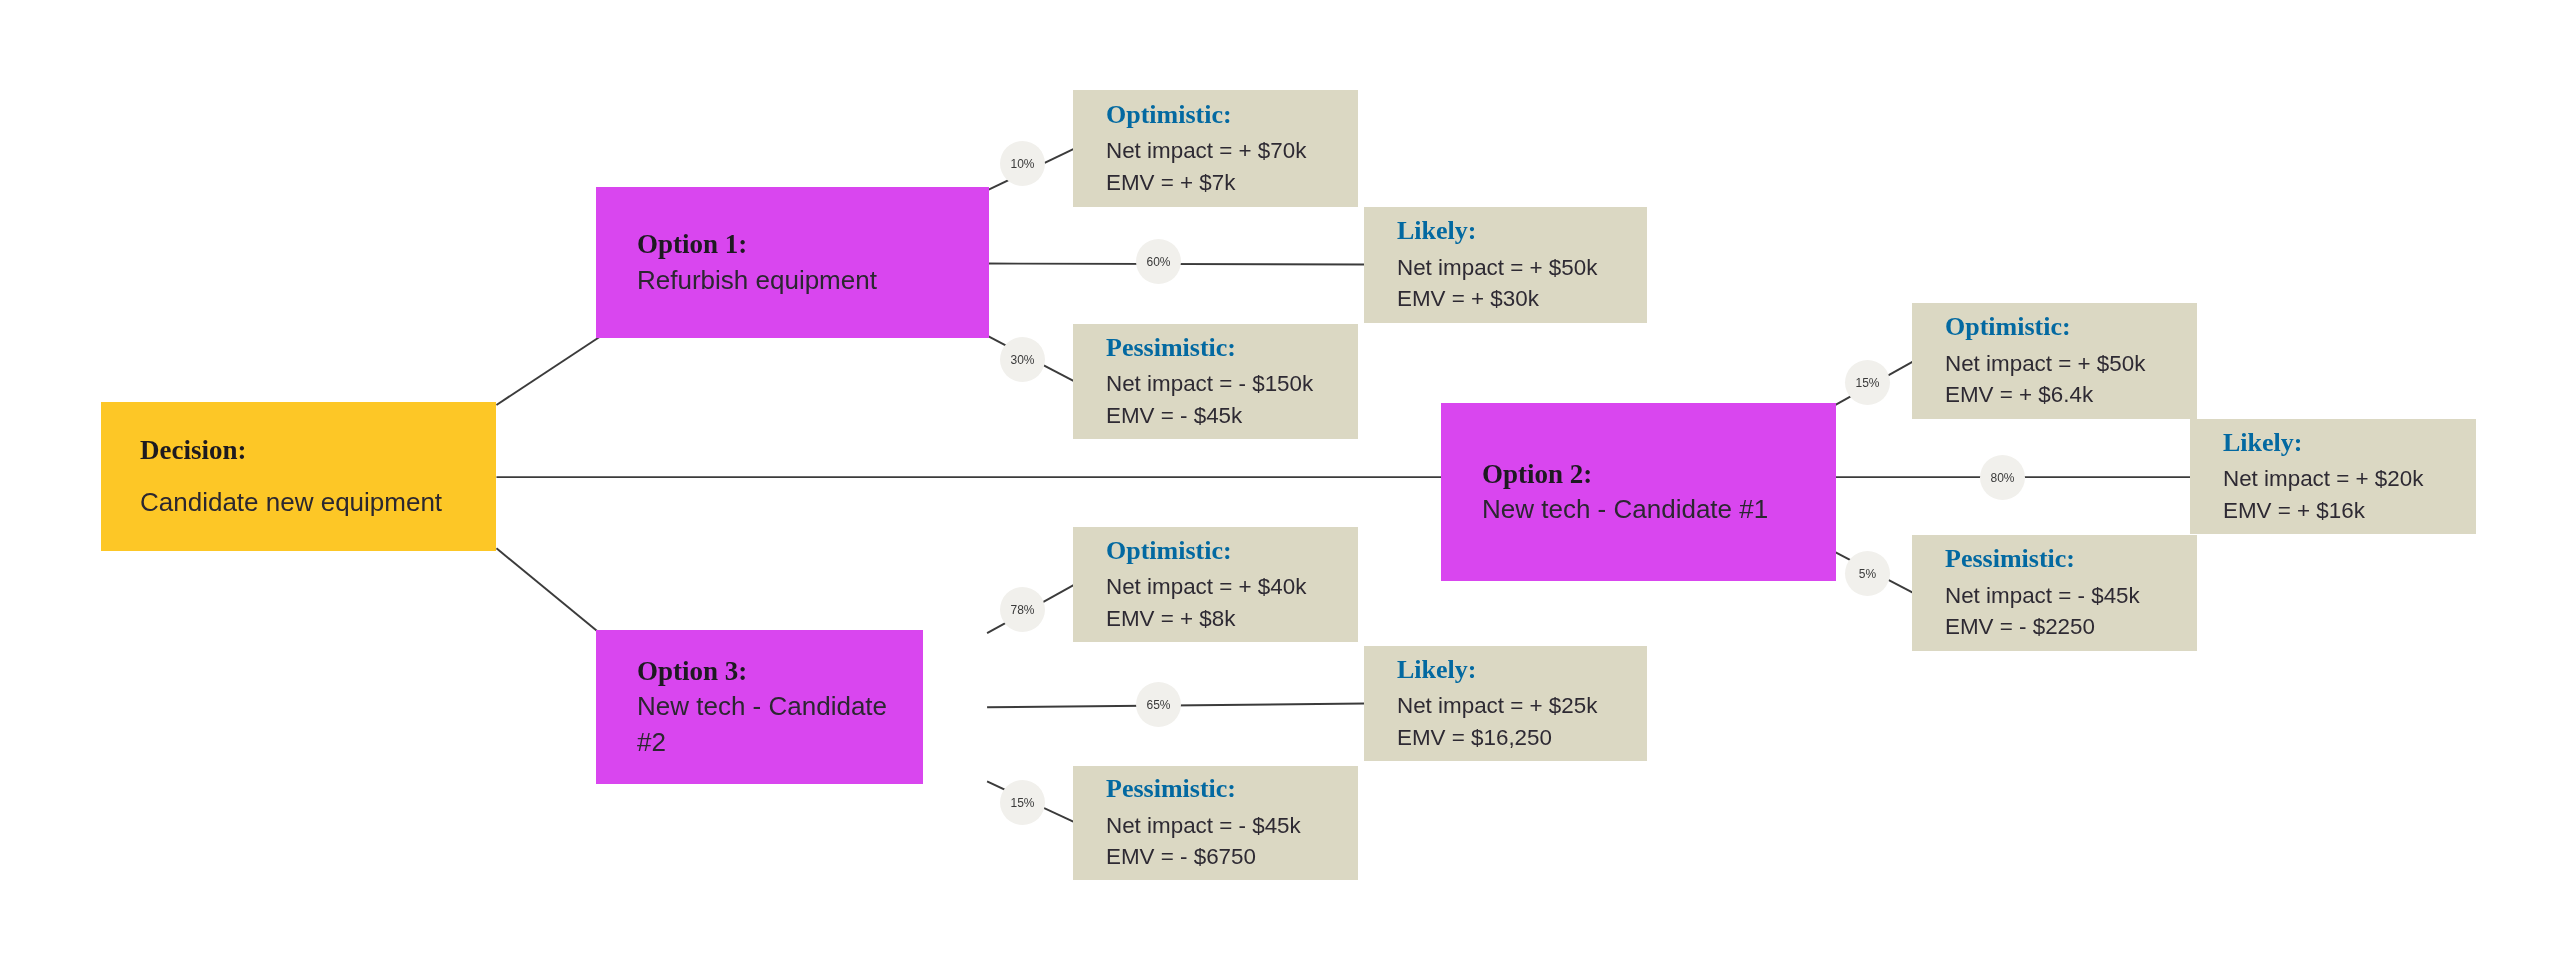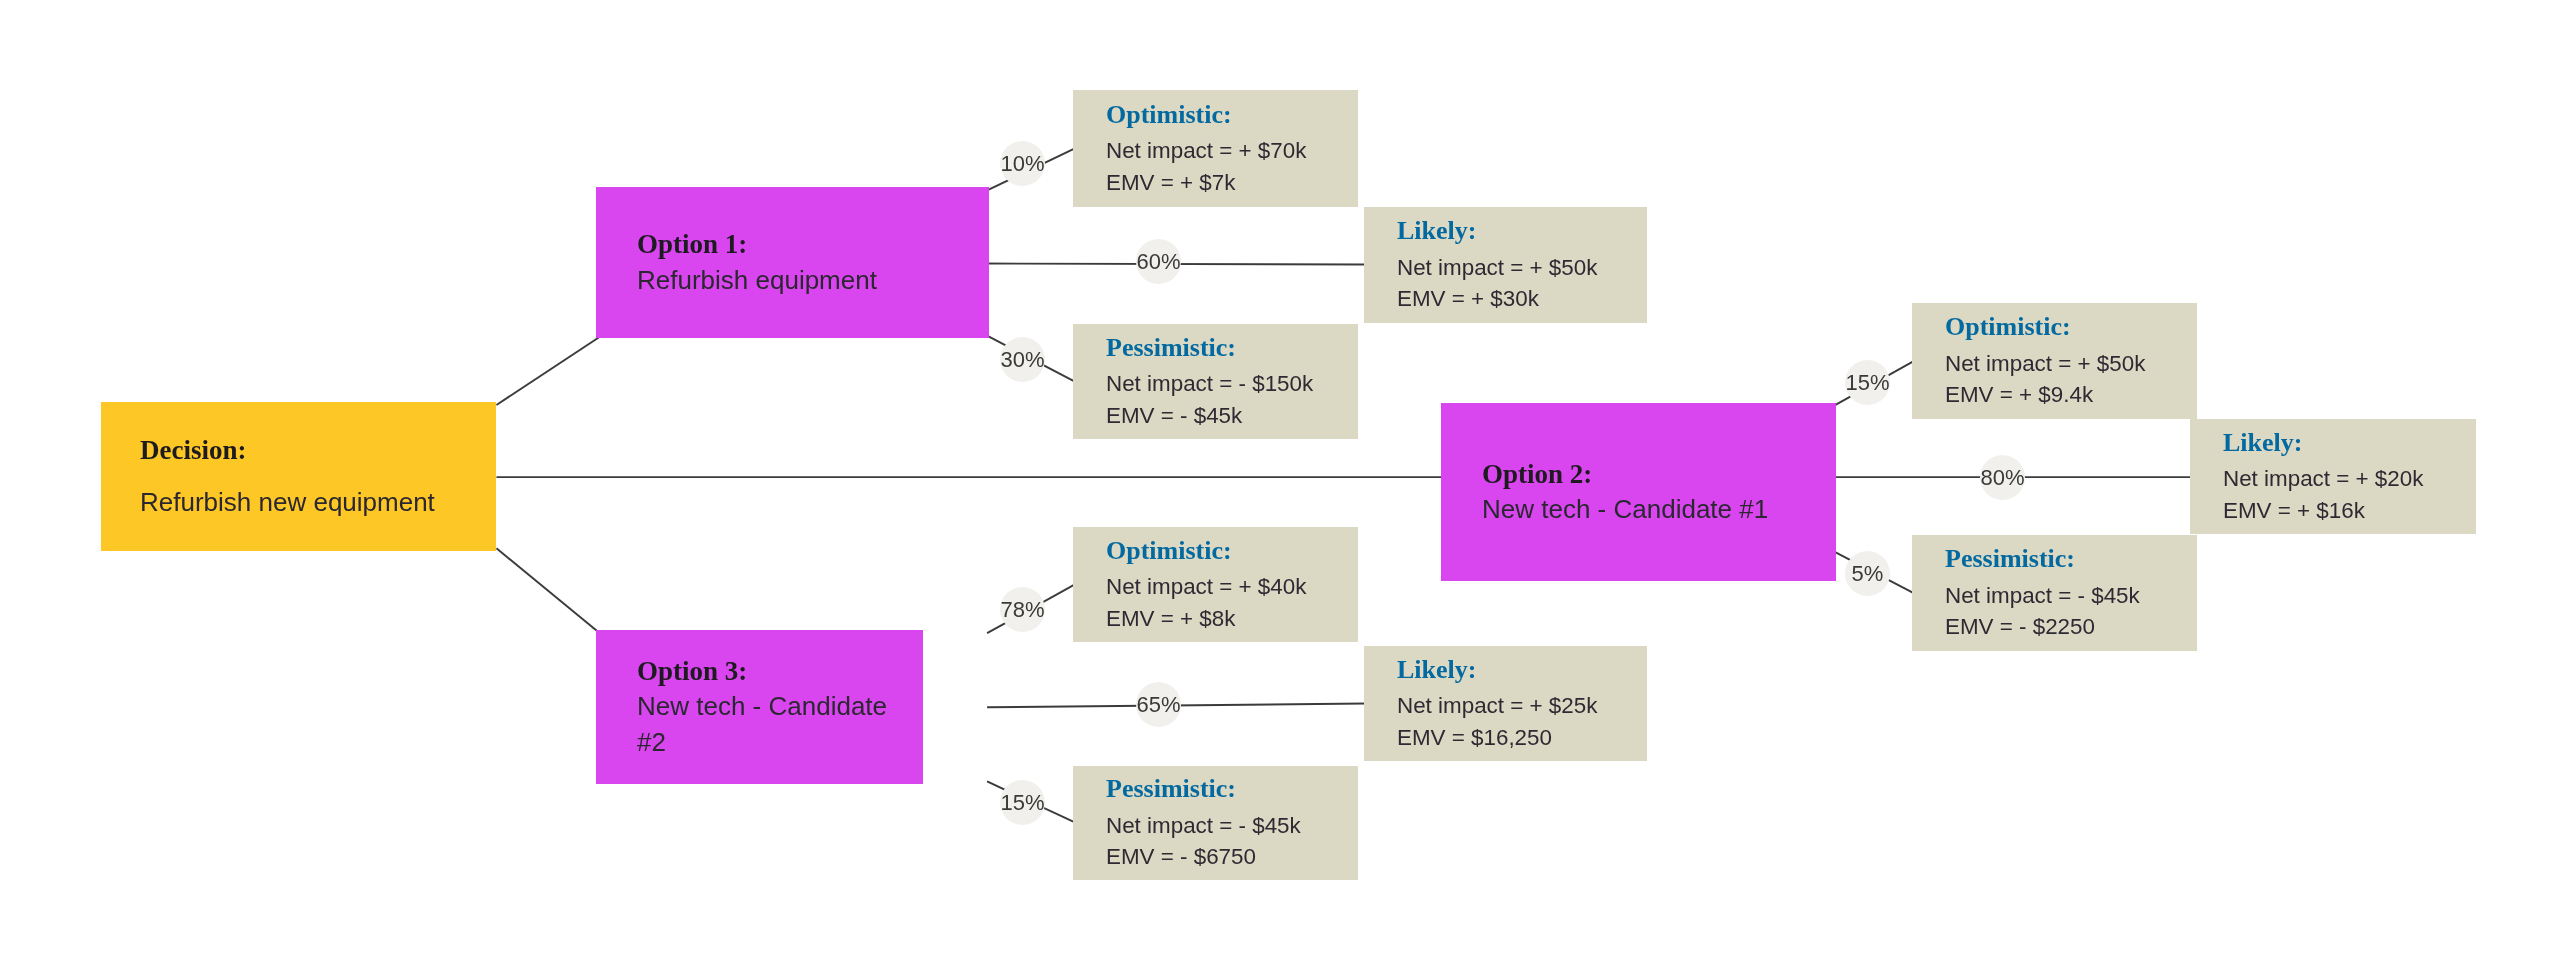--- a/index.html
+++ b/index.html
@@ -78,21 +78,21 @@
     line-height: 1.4;
   }
   .prob-badge {
     position: absolute;
     z-index: 2;
     width: 45px;
     height: 45px;
     border-radius: 50%;
     background: #f1f0ec;
     color: #3a3a3a;
-    font-size: 22px;
+    font-size: 12px;
     display: flex;
     align-items: center;
     justify-content: center;
   }
 </style>
 </head>
 <body>
 
 <div class="canvas">
 
@@ -106,21 +106,21 @@
     <path d="M 1880 416 L 1962 370"></path>
     <path d="M 1880 489 L 2247 489"></path>
     <path d="M 1880 565 L 1962 608"></path>
     <path d="M 1012 649 L 1102 599"></path>
     <path d="M 1012 725 L 1400 721"></path>
     <path d="M 1012 801 L 1102 843"></path>
   </svg>
 
   <div class="node decision-node" style="left:101px; top:402px; width:395px; height:149px;">
     <div class="node-title">Decision:</div>
-    <div class="node-sub">Refurbish new equipment</div>
+    <div class="node-sub">Candidate new equipment</div>
   </div>
 
   <div class="node option-node" style="left:596px; top:187px; width:393px; height:151px;">
     <div class="node-title">Option 1:</div>
     <div class="node-sub">Refurbish equipment</div>
   </div>
 
   <div class="node option-node" style="left:1441px; top:403px; width:395px; height:178px;">
     <div class="node-title">Option 2:</div>
     <div class="node-sub">New tech - Candidate #1</div>
@@ -145,21 +145,21 @@
 
   <div class="node outcome-node" style="left:1073px; top:324px; width:285px; height:115px;">
     <div class="outcome-title">Pessimistic:</div>
     <div class="outcome-line">Net impact = - $150k</div>
     <div class="outcome-line">EMV = - $45k</div>
   </div>
 
   <div class="node outcome-node" style="left:1912px; top:303px; width:285px; height:116px;">
     <div class="outcome-title">Optimistic:</div>
     <div class="outcome-line">Net impact = + $50k</div>
-    <div class="outcome-line">EMV = + $9.4k</div>
+    <div class="outcome-line">EMV = + $6.4k</div>
   </div>
 
   <div class="node outcome-node" style="left:2190px; top:419px; width:286px; height:115px;">
     <div class="outcome-title">Likely:</div>
     <div class="outcome-line">Net impact = + $20k</div>
     <div class="outcome-line">EMV = + $16k</div>
   </div>
 
   <div class="node outcome-node" style="left:1912px; top:535px; width:285px; height:116px;">
     <div class="outcome-title">Pessimistic:</div>

